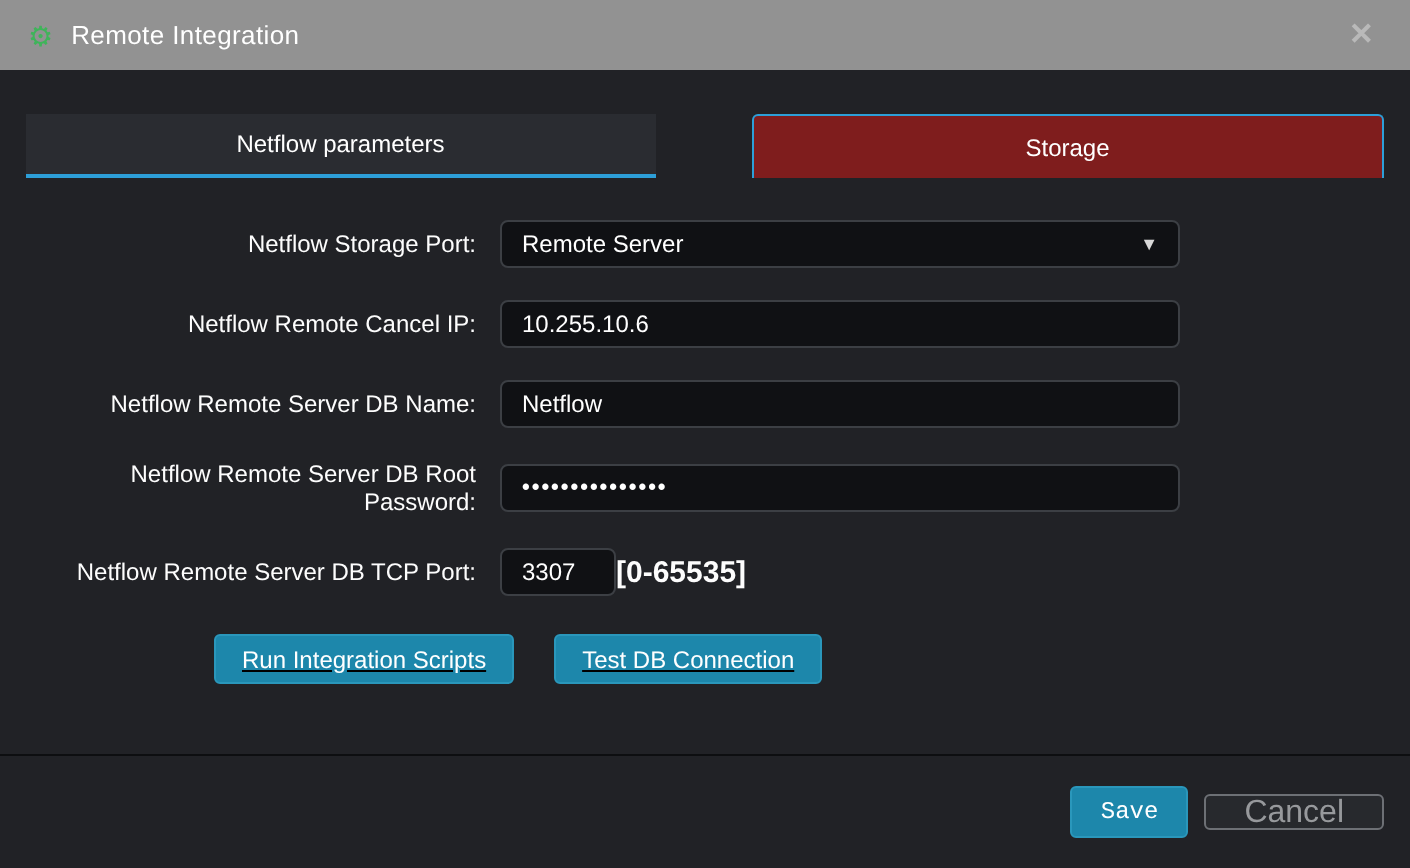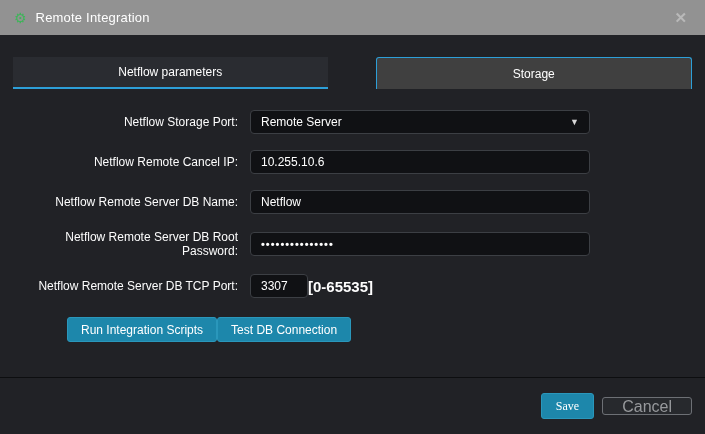--- a/index.html
+++ b/index.html
@@ -38,21 +38,21 @@
     flex:1; height:32px;
     display:flex; align-items:center; justify-content:center;
     color:#ffffff; font-size:12px;
     cursor:pointer;
   }
   .tab.inactive {
     background:#2a2c31;
     border-bottom:2px solid #2d9fd8;
   }
   .tab.active {
-    background:#404040;
+    background:#7f1d1d;
     border:1px solid #2d9fd8;
     border-bottom:none;
     border-radius:3px 3px 0 0;
     margin-left:48px;
   }
   
   .form { margin-top:21px; }
   .row { display:flex; align-items:center; margin-bottom:16px; }
   .row-label {
     width:237px; flex:0 0 237px;
@@ -72,42 +72,42 @@
   }
   .select-box {
     display:flex; align-items:center; justify-content:space-between;
     cursor:pointer;
   }
   .caret { color:#d8d8d8; font-size:9px; line-height:1; }
   .password-field { letter-spacing:1px; font-size:11px; font-weight:bold; }
   .port-field { width:58px; }
   .hint { color:#fdfdfd; font-size:15px; margin-left:0;font-weight:bold; }
   
-  .actions { display:flex; gap:0; margin-left:54px; margin-top:19px; }
+  .actions { display:flex; gap:20px; margin-left:94px; margin-top:19px;text-decoration:underline; }
   .btn-teal {
     background:#1d87ab;
     border:1px solid #2a97bb;
     border-radius:3px;
     color:#ffffff; font-size:12px;
     height:25px; padding:0 13px;
     cursor:pointer;
     font-family:"Liberation Sans", sans-serif;
   }
   
   .footer {
     flex:0 0 57px;
     border-top:1px solid #0d0e10;
     background:#212226;
     display:flex; align-items:center; justify-content:flex-end;
     padding:0 13px; gap:8px;
   }
   .btn-save {
     background:#1d87ab; border:1px solid #2a97bb; border-radius:3px;
     color:#ffffff; font-size:12px; height:26px; padding:0 14px; cursor:pointer;
-    font-family:Liberation Serif, serif;
+    font-family:Liberation Mono, monospace;
   }
   .btn-cancel {
     background:#27292d; border:1px solid #6d7075; border-radius:3px;
     color:#97999c; font-size:16px; height:18px; padding:0 19px; cursor:pointer;
     font-family:"Liberation Sans", sans-serif;
   }
 </style>
 </head>
 <body>
 

